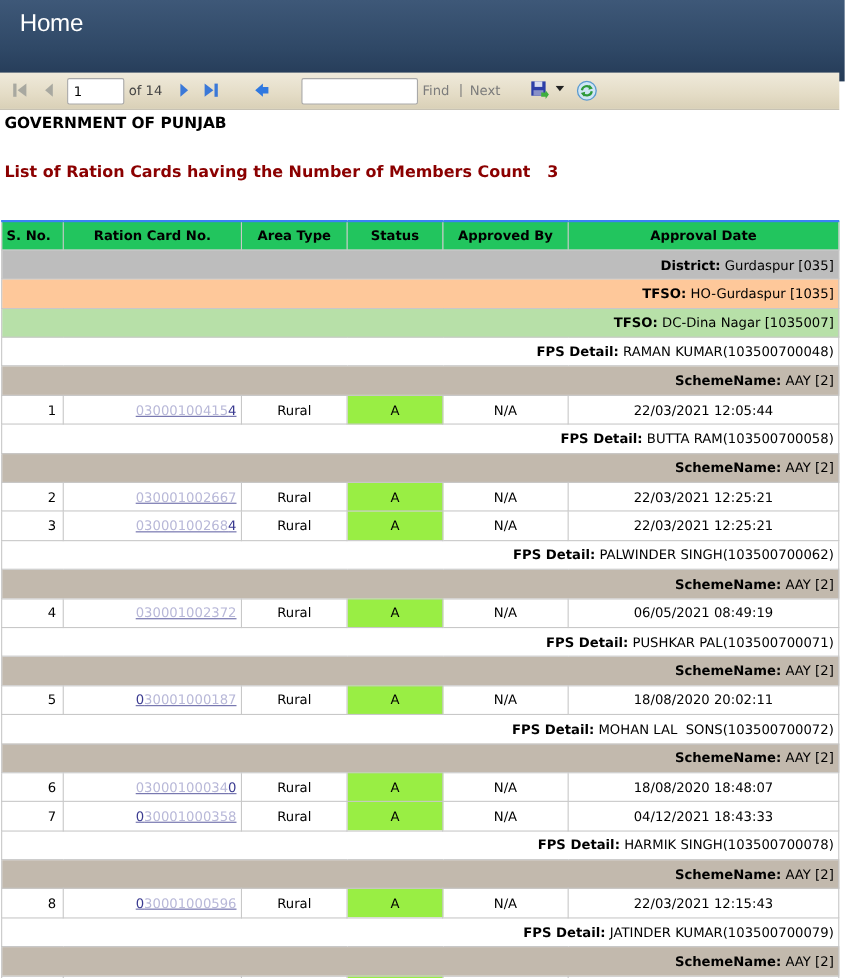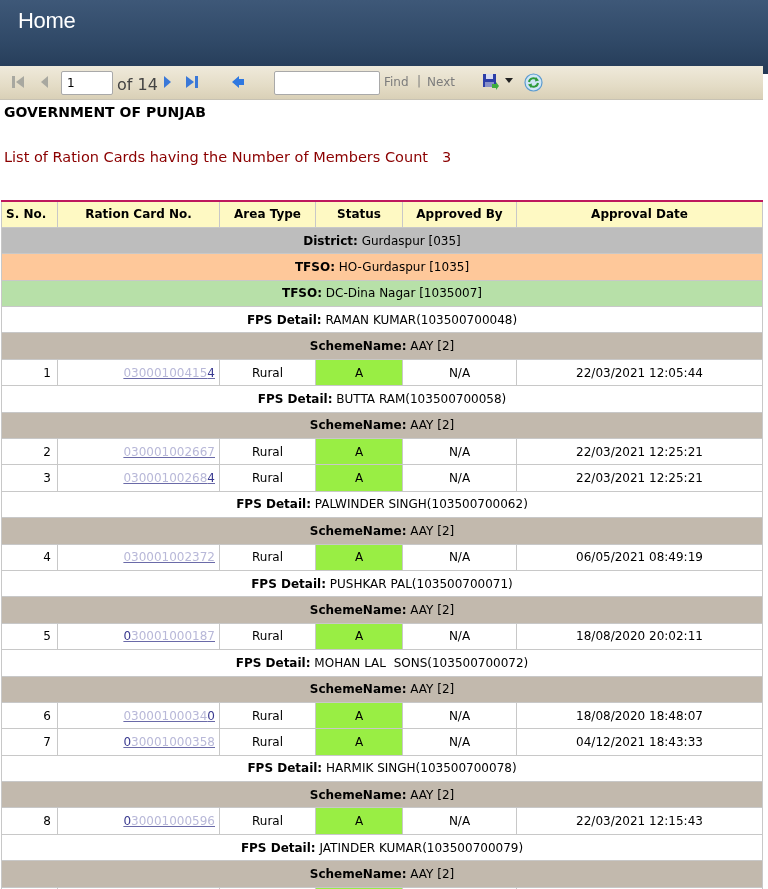--- a/index.html
+++ b/index.html
@@ -22,50 +22,50 @@
     border-bottom: 1px solid #c7c2b4;
     display: flex; align-items: center;
   }
   .tb-icon { position: absolute; top: 8px; width: 16px; height: 16px; }
   .page-input {
     position: absolute; left: 61px; top: 5px; width: 52px; height: 24px;
     border: 1px solid #a9a9a9; background: #fff; border-radius: 2px;
     font-family: "DejaVu Sans", sans-serif; font-size: 12px; padding: 3px 5px; color: #000;
   }
   .page-of {
-    position: absolute; left: 117px; top: 9px; font-size: 16px; color: #444;
+    position: absolute; left: 117px; top: 9px; font-size: 12px; color: #444;
   }
   .find-input {
     position: absolute; left: 274px; top: 5px; width: 106px; height: 24px;
     border: 1px solid #a9a9a9; background: #fff; border-radius: 2px;
   }
   .find-link { position: absolute; top: 9px; font-size: 12px; color: #7c7c7c; }
   .find-sep { position: absolute; top: 8px; font-size: 12px; color: #7c7c7c; }
 
   .gov-title {
     position: absolute; left: 4px; top: 104px; font-size: 14px; font-weight: bold; color: #000;
   }
   .list-title {
-    position: absolute; left: 4px; top: 149px; font-size: 14.5px; font-weight: normal; color: #8b0000;
+    position: absolute; left: 4px; top: 149px; font-size: 14.5px; font-weight: bold; color: #8b0000;
     white-space: pre;
   }
 
   table.report {
     position: absolute; left: 1px; top: 200px; width: 762px;
     border-collapse: collapse; font-size: 12px;
   }
   table.report td, table.report th {
     border: 1px solid #c8c8c8; height: 26.4px; padding: 0 4px; white-space: nowrap;
   }
   table.report th {
-    font-weight: bold; font-size: 12px; text-align: center; background: #fef9c3;
-    border-top: 2px solid #be185d;
+    font-weight: bold; font-size: 12px; text-align: center; background: #22c55e;
+    border-top: 2px solid #3b82f6;
   }
   table.report th.sno { text-align: left; }
-  .grp td { text-align: center; padding-left: 4px; }
+  .grp td { text-align: right; padding-left: 4px; }
   .grp b { font-weight: bold; }
   .grp-district td { background: #bdbdbd; }
   .grp-dfso td { background: #fec89a; }
   .grp-tfso td { background: #b7e0a8; }
   .grp-fps td { background: #ffffff; }
   .grp-scheme td { background: #c2b9ad; }
   tr.data td.c-sno { text-align: right; padding-right: 6px; }
   tr.data td.c-card { text-align: right; }
   tr.data td.c-area, tr.data td.c-appby, tr.data td.c-date { text-align: center; }
   tr.data td.c-status { text-align: center; background: #99ee44; }

